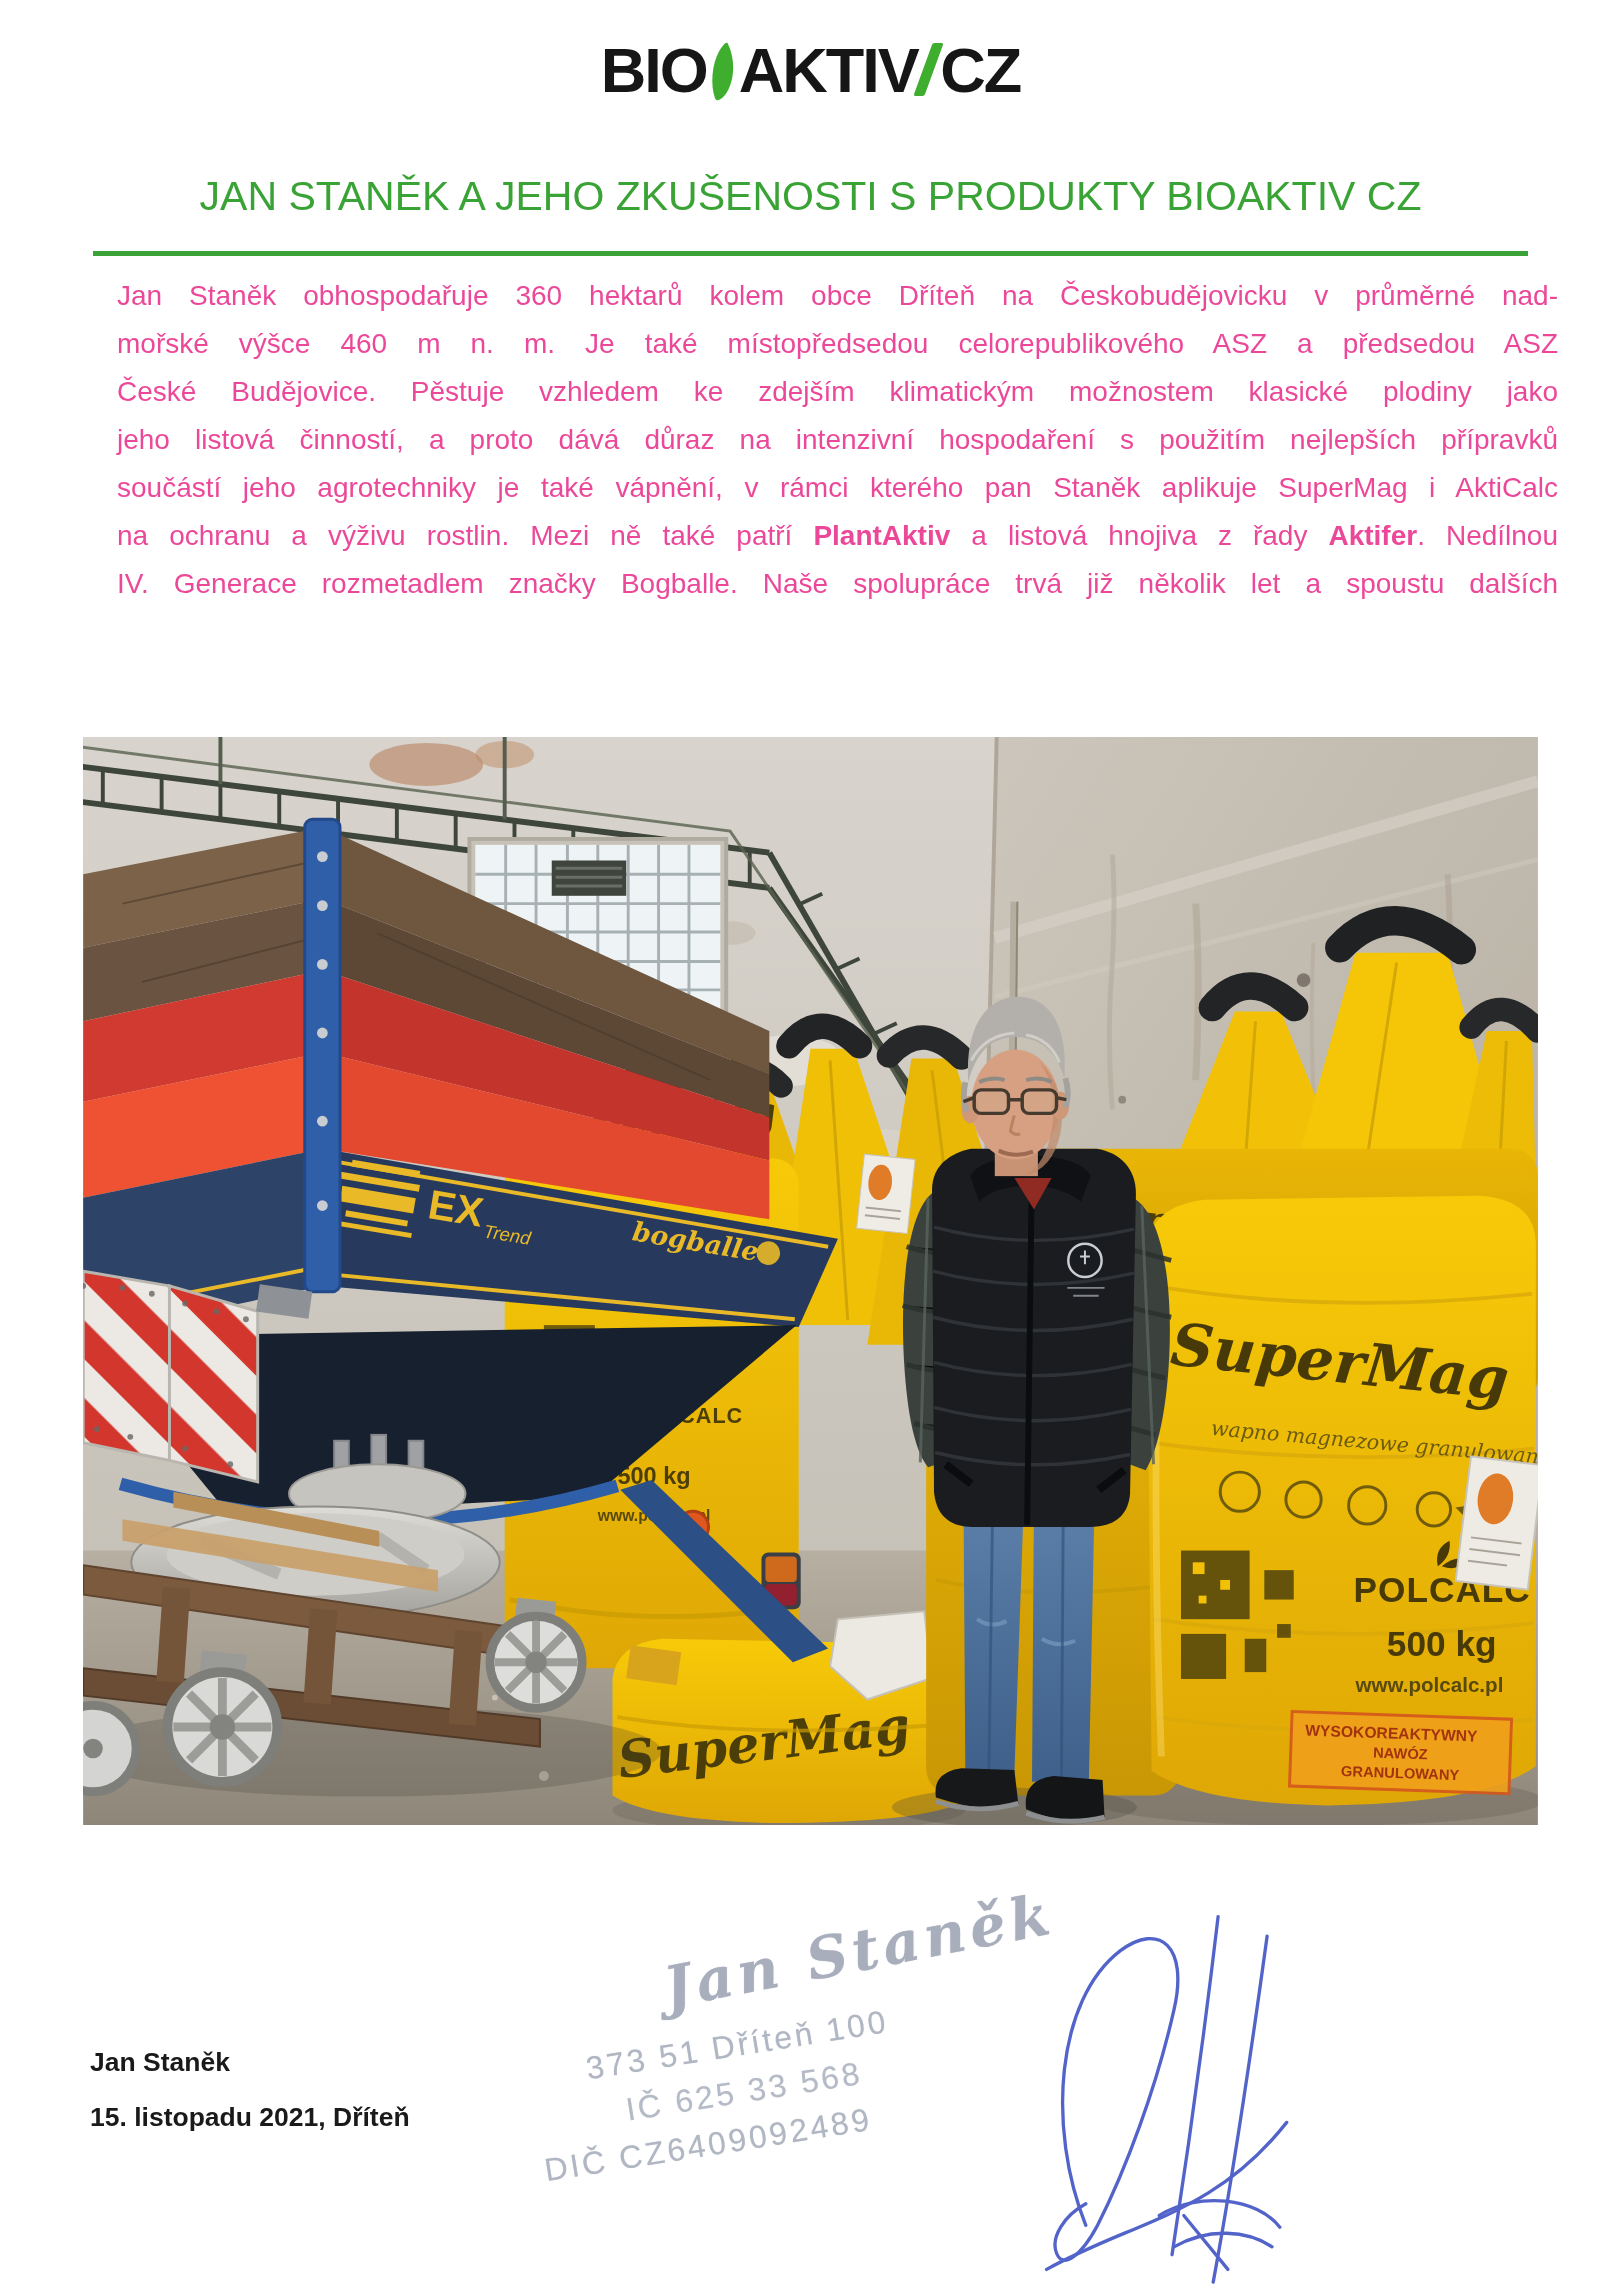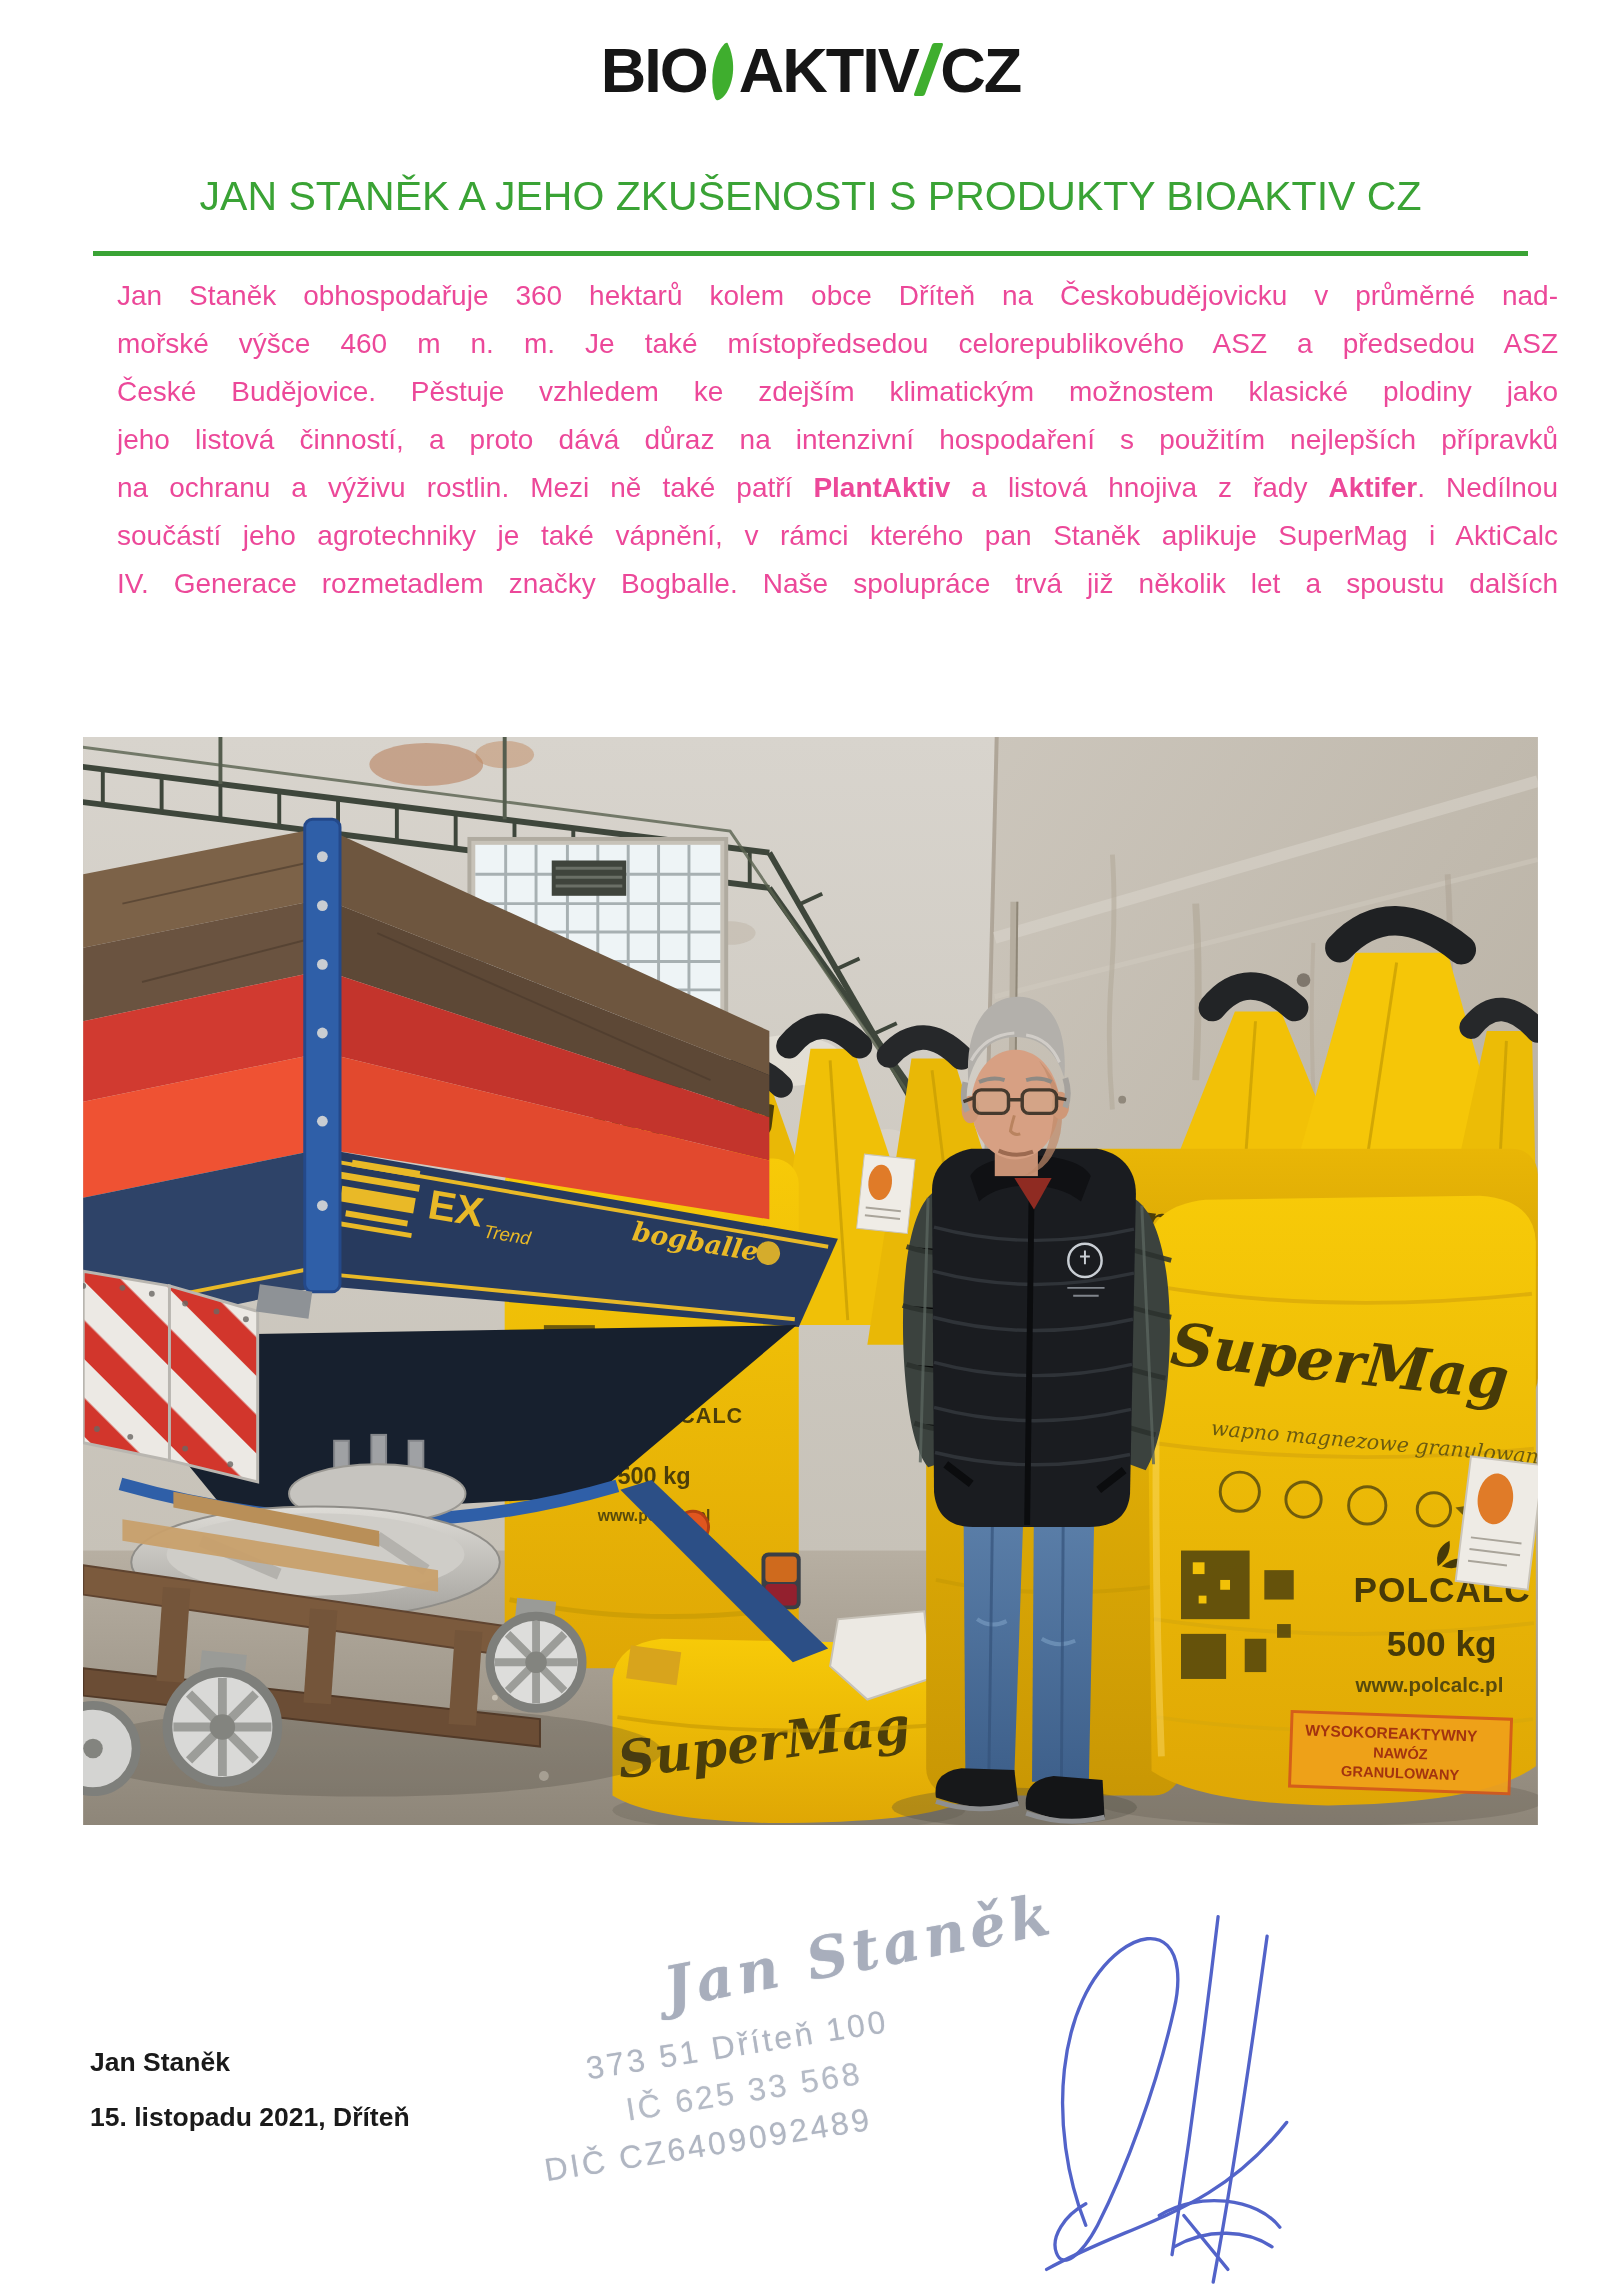--- a/index.html
+++ b/index.html
@@ -60,22 +60,22 @@
 </div>
 
 <div class="heading">JAN STANĚK A JEHO ZKUŠENOSTI S PRODUKTY BIOAKTIV CZ</div>
 <div class="heading-rule"></div>
 
 <div class="paragraph" id="paragraph">
     <div class="para-line"><span>Jan Staněk obhospodařuje 360 hektarů kolem obce Dříteň na Českobudějovicku v průměrné nad-</span></div>
     <div class="para-line"><span>mořské výšce 460 m n. m. Je také místopředsedou celorepublikového ASZ a předsedou ASZ</span></div>
     <div class="para-line"><span>České Budějovice. Pěstuje vzhledem ke zdejším klimatickým možnostem klasické plodiny jako</span></div>
     <div class="para-line"><span>jeho listová činností, a proto dává důraz na intenzivní hospodaření s použitím nejlepších přípravků</span></div>
+    <div class="para-line"><span>součástí jeho agrotechniky je také vápnění, v rámci kterého pan Staněk aplikuje SuperMag i AktiCalc</span></div>
     <div class="para-line"><span>na ochranu a výživu rostlin. Mezi ně také patří </span><b>PlantAktiv</b><span> a listová hnojiva z řady </span><b>Aktifer</b><span>. Nedílnou</span></div>
-    <div class="para-line"><span>součástí jeho agrotechniky je také vápnění, v rámci kterého pan Staněk aplikuje SuperMag i AktiCalc</span></div>
     <div class="para-line"><span>IV. Generace rozmetadlem značky Bogballe. Naše spolupráce trvá již několik let a spoustu dalších</span></div>
   </div>
 
 <div class="photo">
 <svg width="1455" height="1088" viewBox="0 0 1484 1110">
   <defs>
     <linearGradient id="gWallL" x1="0" y1="0" x2="0" y2="1">
       <stop offset="0" stop-color="#d8d4cd"></stop>
           <stop offset="1" stop-color="#c6c1b7"></stop>
     </linearGradient>

